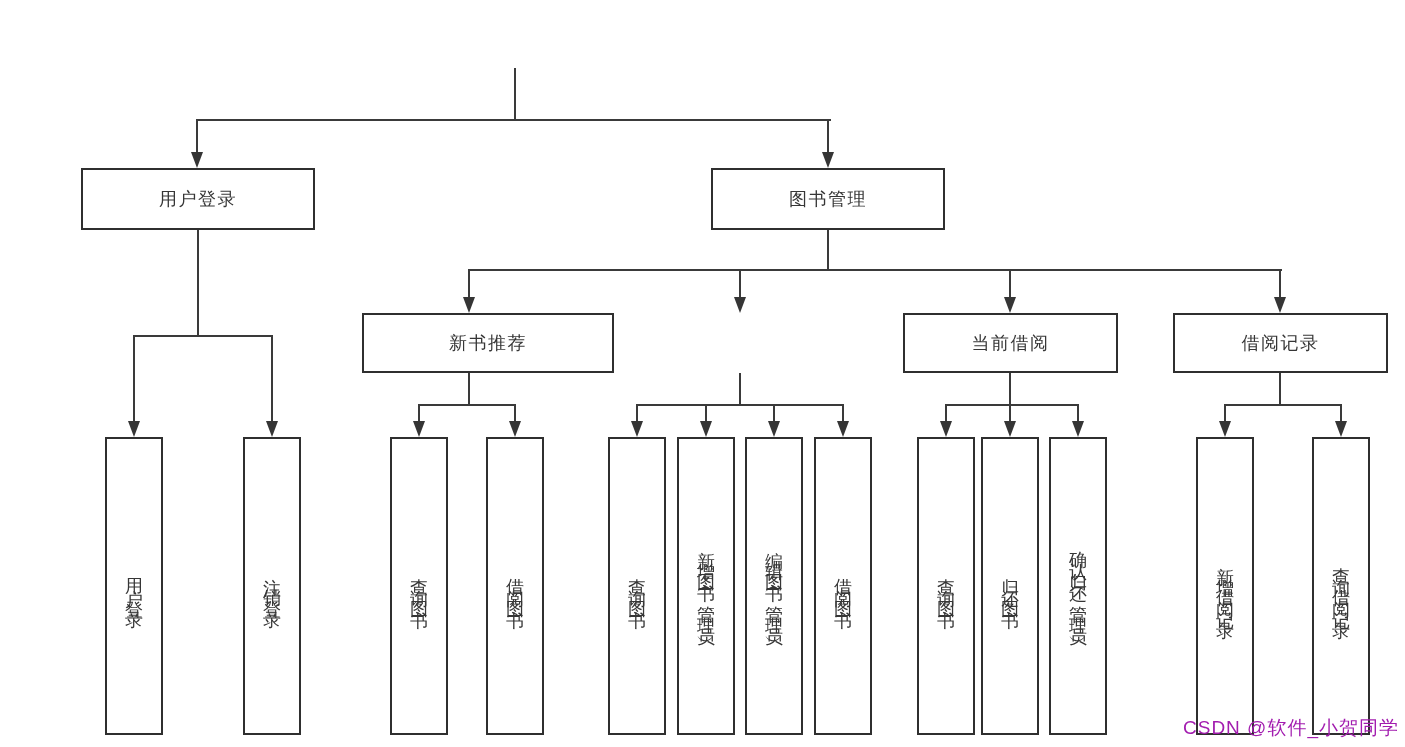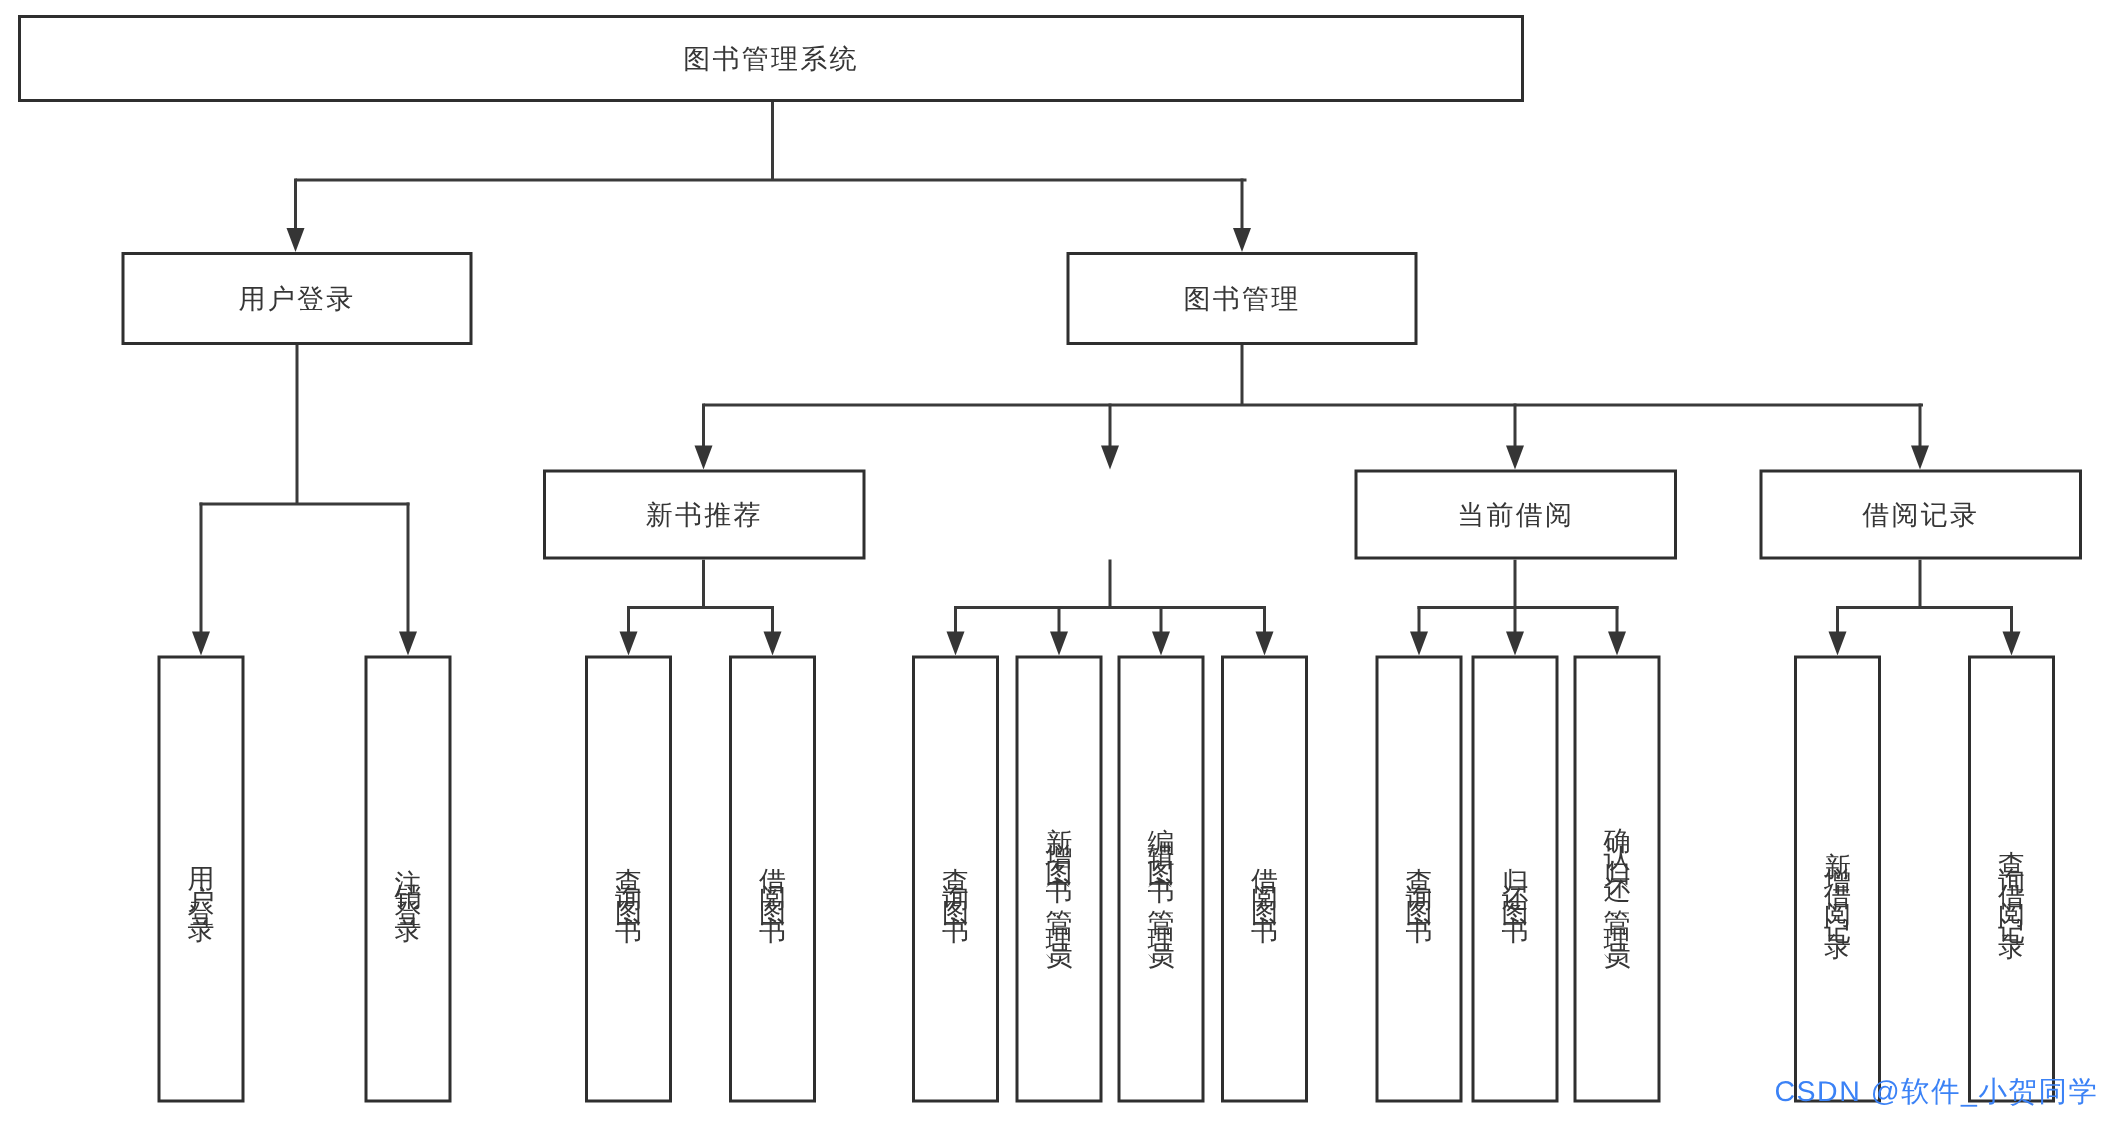--- a/index.html
+++ b/index.html
@@ -14,21 +14,21 @@
   .box.hz span{font-size:18px;letter-spacing:1.5px;color:#363636;white-space:nowrap;}
   .box.vt span{
     writing-mode:vertical-rl;text-orientation:mixed;
     font-size:18px;letter-spacing:11px;color:#363636;line-height:1;
   }
   .vl,.hl,.ah{position:absolute;}
   .vl{width:2px;background:#3a3a3a;}
   .hl{height:2px;background:#3a3a3a;}
   .ah{width:0;height:0;border-left:6px solid transparent;border-right:6px solid transparent;border-top:16px solid #353535;}
   .watermark{
-    position:absolute;font-size:19px;letter-spacing:1px;color:#3b82f6;white-space:nowrap;z-index:5;
+    position:absolute;font-size:19px;letter-spacing:1px;color:#a21caf;white-space:nowrap;z-index:5;
   }
 </style>
 </head>
 <body>
 
 <div class="canvas">
 
   <i class="vl" style="left:514px;top:68px;height:52px"></i>
   <i class="hl" style="left:197px;top:119px;width:634px"></i>
   <i class="vl" style="left:196px;top:119px;height:35px"></i>
@@ -81,32 +81,29 @@
   <i class="ah" style="left:1004px;top:421px"></i>
   <i class="ah" style="left:1072px;top:421px"></i>
 
   <i class="vl" style="left:1279px;top:373px;height:33px"></i>
   <i class="hl" style="left:1224px;top:404px;width:118px"></i>
   <i class="vl" style="left:1224px;top:404px;height:19px"></i>
   <i class="vl" style="left:1340px;top:404px;height:19px"></i>
   <i class="ah" style="left:1219px;top:421px"></i>
   <i class="ah" style="left:1335px;top:421px"></i>
 
-  <div class="box hz" style="left:12px;top:10px;width:1004px;height:58px">
-    <span>图书管理系统</span>
-  </div>
 
   <div class="box hz" style="left:81px;top:168px;width:234px;height:62px">
     <span>用户登录</span>
   </div>
   <div class="box hz" style="left:711px;top:168px;width:234px;height:62px">
     <span>图书管理</span>
   </div>
 
-  <div class="box hz" style="left:362px;top:313px;width:215px;height:60px">
+  <div class="box hz" style="left:362px;top:313px;width:252px;height:60px">
     <span>新书推荐</span>
   </div>
   <div class="box hz" style="left:1173px;top:313px;width:215px;height:60px">
     <span>借阅记录</span>
   </div>
   <div class="box hz" style="left:903px;top:313px;width:215px;height:60px">
     <span>当前借阅</span>
   </div>
 
   <div class="box vt" style="left:105px;top:437px;width:58px;height:298px">

